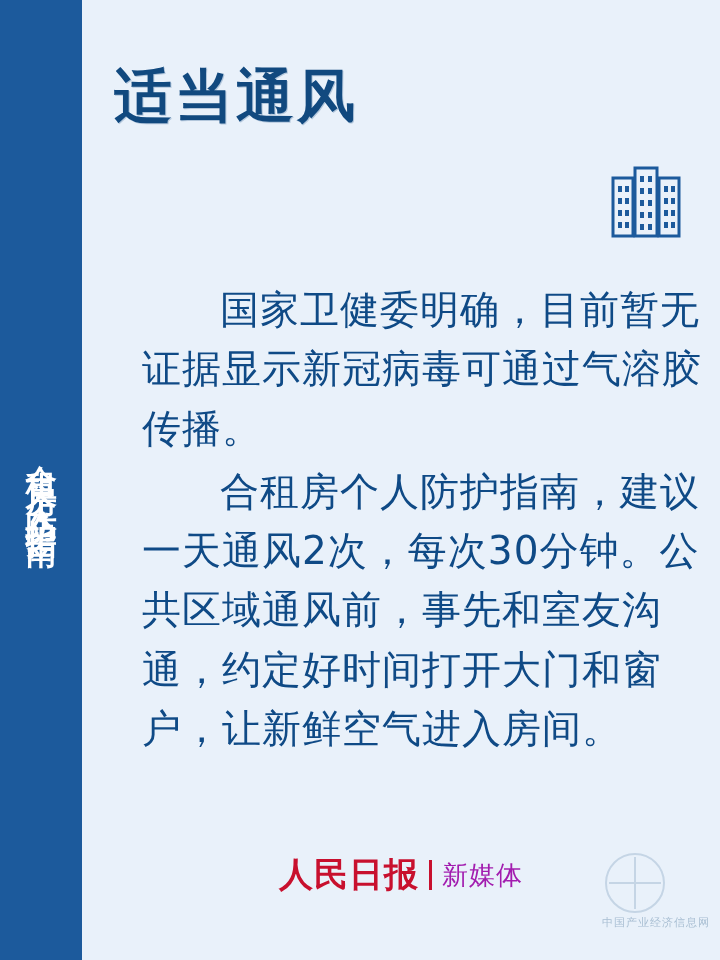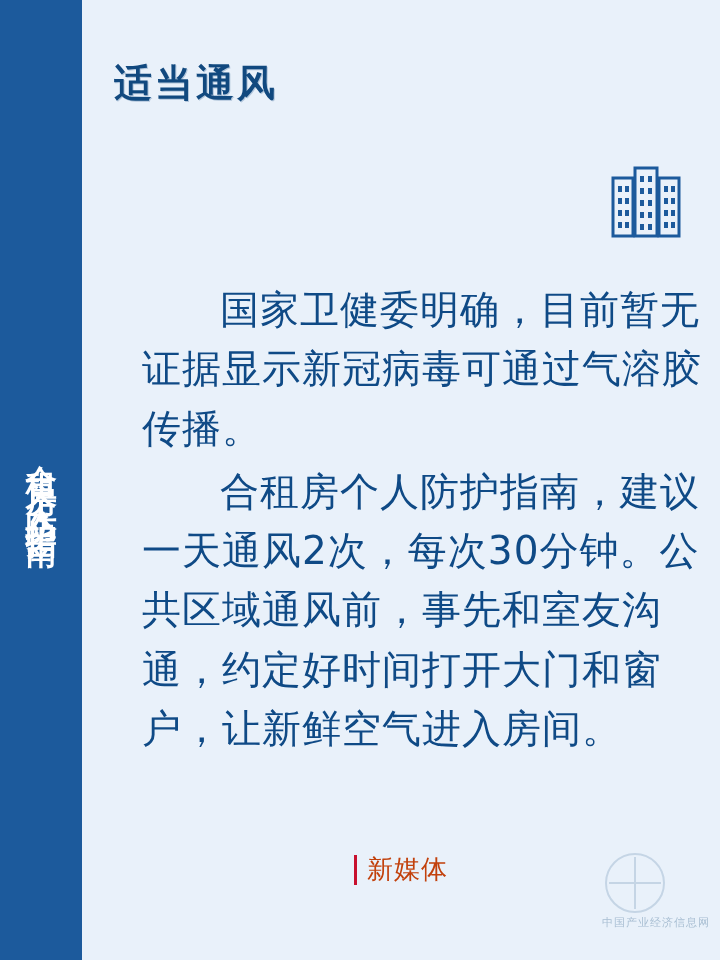--- a/index.html
+++ b/index.html
@@ -48,21 +48,21 @@
     position: absolute;
     left: 82px;
     top: 0;
     width: 638px;
     height: 960px;
   }
   .headline {
     position: absolute;
     left: 32px;
     top: 58px;
-    font-size: 38px;
+    font-size: 58px;
     font-weight: bold;
     color: #11497f;
     letter-spacing: 3px;
     font-family: "DejaVu Serif", "Liberation Serif", serif;
     text-shadow: 1px 1px 0 rgba(17,73,127,0.25);
   }
   
   .building-icon {
     position: absolute;
     right: 36px;
@@ -109,21 +109,21 @@
     font-weight: bold;
     font-family: "DejaVu Serif", "Liberation Serif", serif;
     letter-spacing: 1px;
   }
   .brand-divider {
     width: 3px;
     height: 30px;
     background: #c8102e;
   }
   .brand-sub {
-    color: #c2410c;
+    color: #a21caf;
     font-size: 26px;
     font-family: "DejaVu Sans", "Liberation Sans", sans-serif;
     letter-spacing: 1px;
   }
   .watermark {
     position: absolute;
     right: 10px;
     bottom: 2px;
     text-align: right;
     width: 150px;
@@ -213,20 +213,21 @@
       </g>
     </svg>
 
     <div class="body-text">
       <p class="para">国家卫健委明确，目前暂无证据显示新冠病毒可通过气溶胶传播。</p>
       <p class="para">合租房个人防护指南，建议一天通风2次，每次30分钟。公共区域通风前，事先和室友沟通，约定好时间打开大门和窗户，让新鲜空气进入房间。</p>
     </div>
 
     <div class="footer">
       <div class="brand">
+        <span class="brand-cn">人民日报</span>
         <span class="brand-divider"></span>
         <span class="brand-sub">新媒体</span>
       </div>
       <div class="watermark">
         <div class="wm-globe"></div>
         <div class="wm-text">中国产业经济信息网</div>
       </div>
     </div>
 
   </div>

